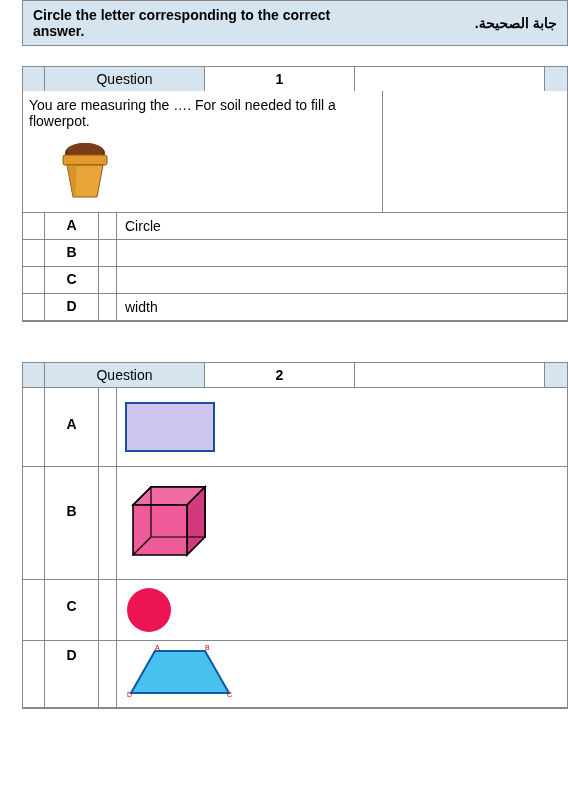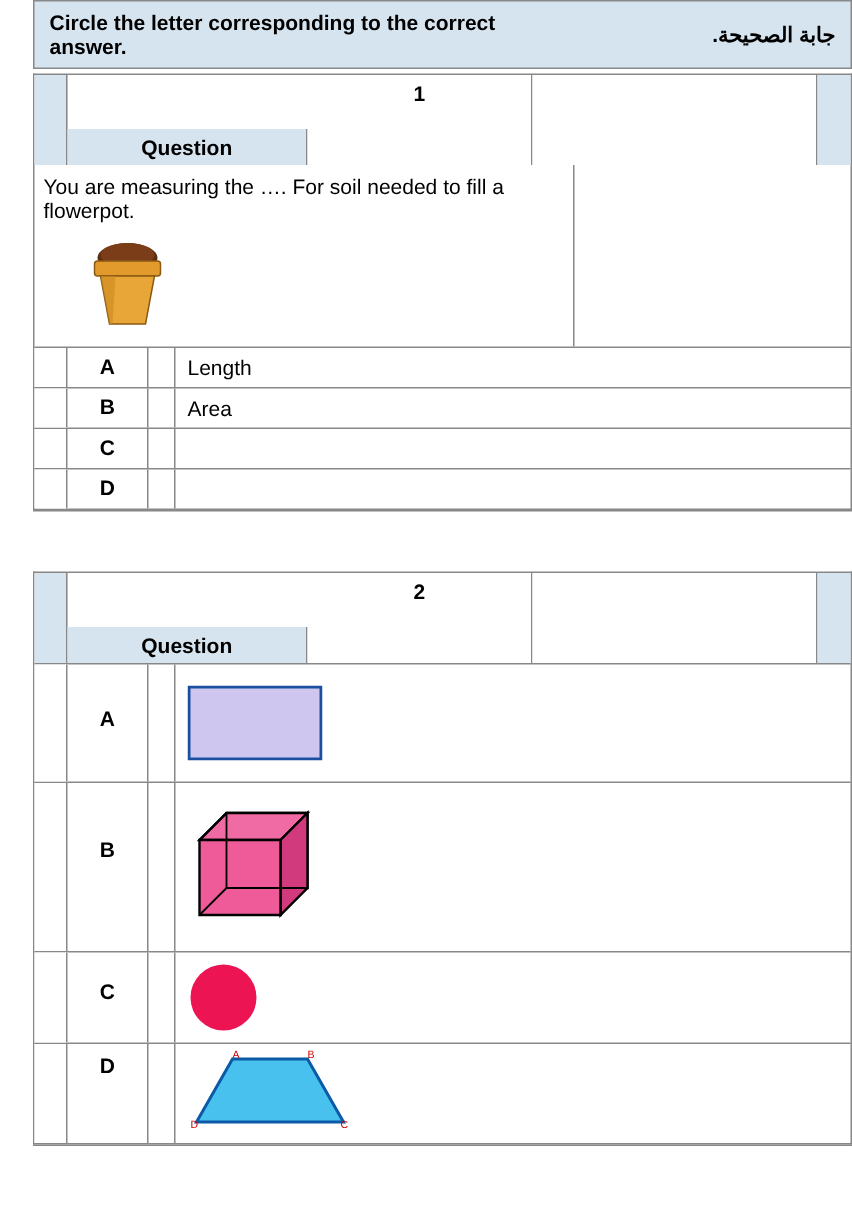--- a/index.html
+++ b/index.html
@@ -12,44 +12,43 @@
     background: #fff;
     width: 568px;
   }
   .instruction-bar {
     display: flex;
     justify-content: space-between;
     align-items: center;
     background: #d6e4ef;
     border: 1px solid #888;
     padding: 6px 10px;
-    margin: 0 0 3px 22px;
+    margin: 0 0 20px 22px;
   }
   .instruction-left { font-weight: bold; max-width: 300px; }
   .instruction-right { direction: rtl; font-weight: bold; }
   .qblock {
     margin-left: 22px;
     margin-bottom: 40px;
     border-bottom: 1px solid #888;
   }
   .qheader {
     display: flex;
     border: 1px solid #888;
     border-bottom: none;
   }
   .qheader > div { border-right: 1px solid #888; }
   .qheader > div:last-child { border-right: none; }
   .qh-left-gap { width: 22px; background: #d6e4ef; }
   .qh-label {
     flex: 0 0 160px;
     background: #d6e4ef;
-    font-weight: bold;
+    font-weight: normal;
     text-align: center;
     padding: 4px 0;
-    margin-top: 36px;
   }
   .qh-mid { flex: 0 0 150px; background: #fff; text-align: center; padding: 4px 0; font-weight: bold; }
   .qh-right-gap1 { flex: 1; background: #fff; }
   .qh-right-blue { width: 22px; background: #d6e4ef; }
   .qbody {
     border: 1px solid #888;
     border-top: none;
     padding: 0;
   }
   .qtext {
@@ -132,37 +131,37 @@
             <polygon points="12,28 22,28 20,60 18,60" fill="#c98820" opacity="0.6"></polygon>
           </svg>
         </div>
       </div>
       <div class="right"></div>
     </div>
     <div class="opt-row">
       <div class="opt-gap"></div>
       <div class="opt-letter">A</div>
       <div class="opt-gap2"></div>
-      <div class="opt-body">Length</div>
+      <div class="opt-body">Circle</div>
     </div>
     <div class="opt-row">
       <div class="opt-gap"></div>
       <div class="opt-letter">B</div>
       <div class="opt-gap2"></div>
-      <div class="opt-body">Area</div>
     </div>
     <div class="opt-row">
       <div class="opt-gap"></div>
       <div class="opt-letter">C</div>
       <div class="opt-gap2"></div>
     </div>
     <div class="opt-row">
       <div class="opt-gap"></div>
       <div class="opt-letter">D</div>
       <div class="opt-gap2"></div>
+      <div class="opt-body">width</div>
     </div>
   </div>
 </div>
 
 <div class="qblock" style="margin-bottom:10px;">
   <div class="qheader">
     <div class="qh-left-gap"></div>
     <div class="qh-label">Question</div>
     <div class="qh-mid">2</div>
     <div class="qh-right-gap1"></div>

